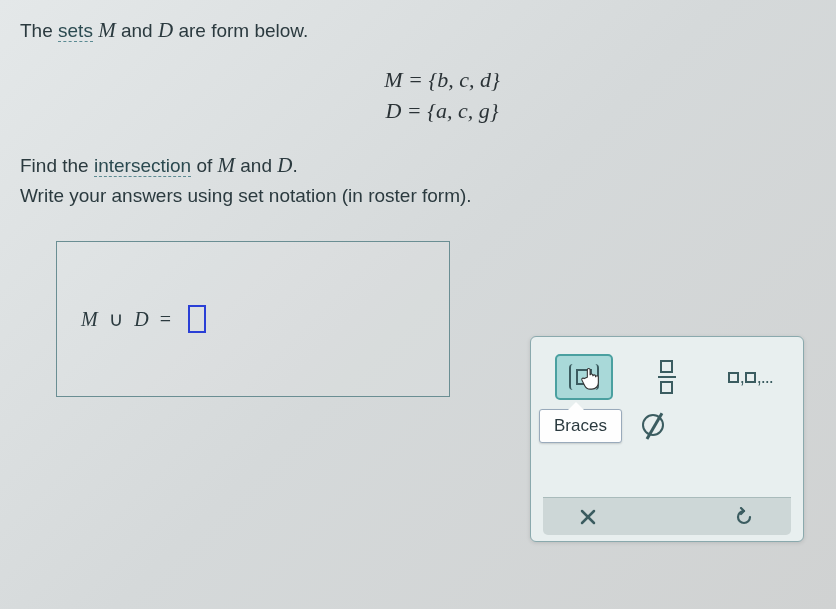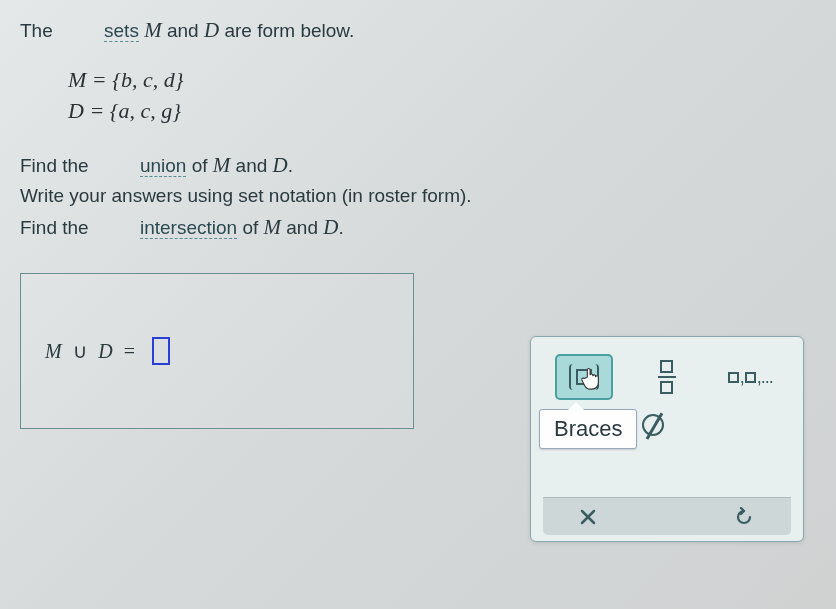--- a/index.html
+++ b/index.html
@@ -10,35 +10,36 @@
     font-size: 19px;
     color: #2b3a3f;
     background: linear-gradient(135deg, #e4e8e9 0%, #d5d9da 50%, #d0d2d2 100%);
     padding: 18px 20px;
     position: relative;
     overflow: hidden;
   }
   .dotted-link {
     border-bottom: 1px dashed #5a8a92;
     color: #2b4a50;
-    margin-left: 46px;
   }
   .question-intro .ital { font-style: italic; font-family: Georgia, 'Times New Roman', serif; font-size: 21px; }
   .set-defs {
     margin: 22px 0 22px 48px;
     font-family: Georgia, 'Times New Roman', serif;
     font-style: italic;
     font-size: 22px;
     line-height: 1.4;
     color: #2a3236;
+    text-align: center;
   }
   .instructions { line-height: 1.55; }
   .instructions .ital { font-style: italic; font-family: Georgia, 'Times New Roman', serif; font-size: 21px; }
   .answer-box {
     margin-top: 30px;
+    margin-left: 36px;
     width: 394px;
     height: 156px;
     border: 1px solid #6a8e93;
     background: rgba(255,255,255,0.08);
     padding: 5px 24px;
     display: flex;
     flex-direction: column;
     justify-content: space-around;
   }
   .answer-row {
@@ -111,21 +112,21 @@
     left:9px; top:-5px; transform: rotate(30deg);
   }
   .tooltip {
     position:absolute;
     top: 72px;
     left: 8px;
     background:#fefefe;
     border:1px solid #9ab;
     border-radius:3px;
     padding: 6px 14px;
-    font-size: 22px;
+    font-size: 17px;
     color:#2b3a3f;
     box-shadow: 0 1px 2px rgba(0,0,0,0.15);
   }
   .tooltip::before {
     content:"";
     position:absolute;
     top:-8px; left:28px;
     width:0;height:0;
     border-left:8px solid transparent;
     border-right:8px solid transparent;
@@ -158,26 +159,23 @@
   <span>The </span><span class="dotted-link">sets</span><span> </span><span class="ital">M</span><span> and </span><span class="ital">D</span><span> are form below.</span>
 </div>
 
 <div class="set-defs">
   <div>M = {b, c, d}</div>
   <div>D = {a, c, g}</div>
 </div>
 
 <div class="instructions">
   <div>
-    <span>Find the </span><span class="dotted-link">union</span><span> of </span><span class="ital">M</span><span> and </span><span class="ital">D</span><span>.</span>
+    <span>Find the </span><span class="dotted-link">intersection</span><span> of </span><span class="ital">M</span><span> and </span><span class="ital">D</span><span>.</span>
   </div>
   <div>Write your answers using set notation (in roster form).</div>
-  <div>
-    <span>Find the </span><span class="dotted-link">intersection</span><span> of </span><span class="ital">M</span><span> and </span><span class="ital">D</span><span>.</span>
-  </div>
 </div>
 
 <div class="answer-box">
   <div class="answer-row">
     <span><span class="ital">M</span> ∪ <span class="ital">D</span> =</span>
     <span class="input-slot"></span>
   </div>
 </div>
 
 <div class="palette">

